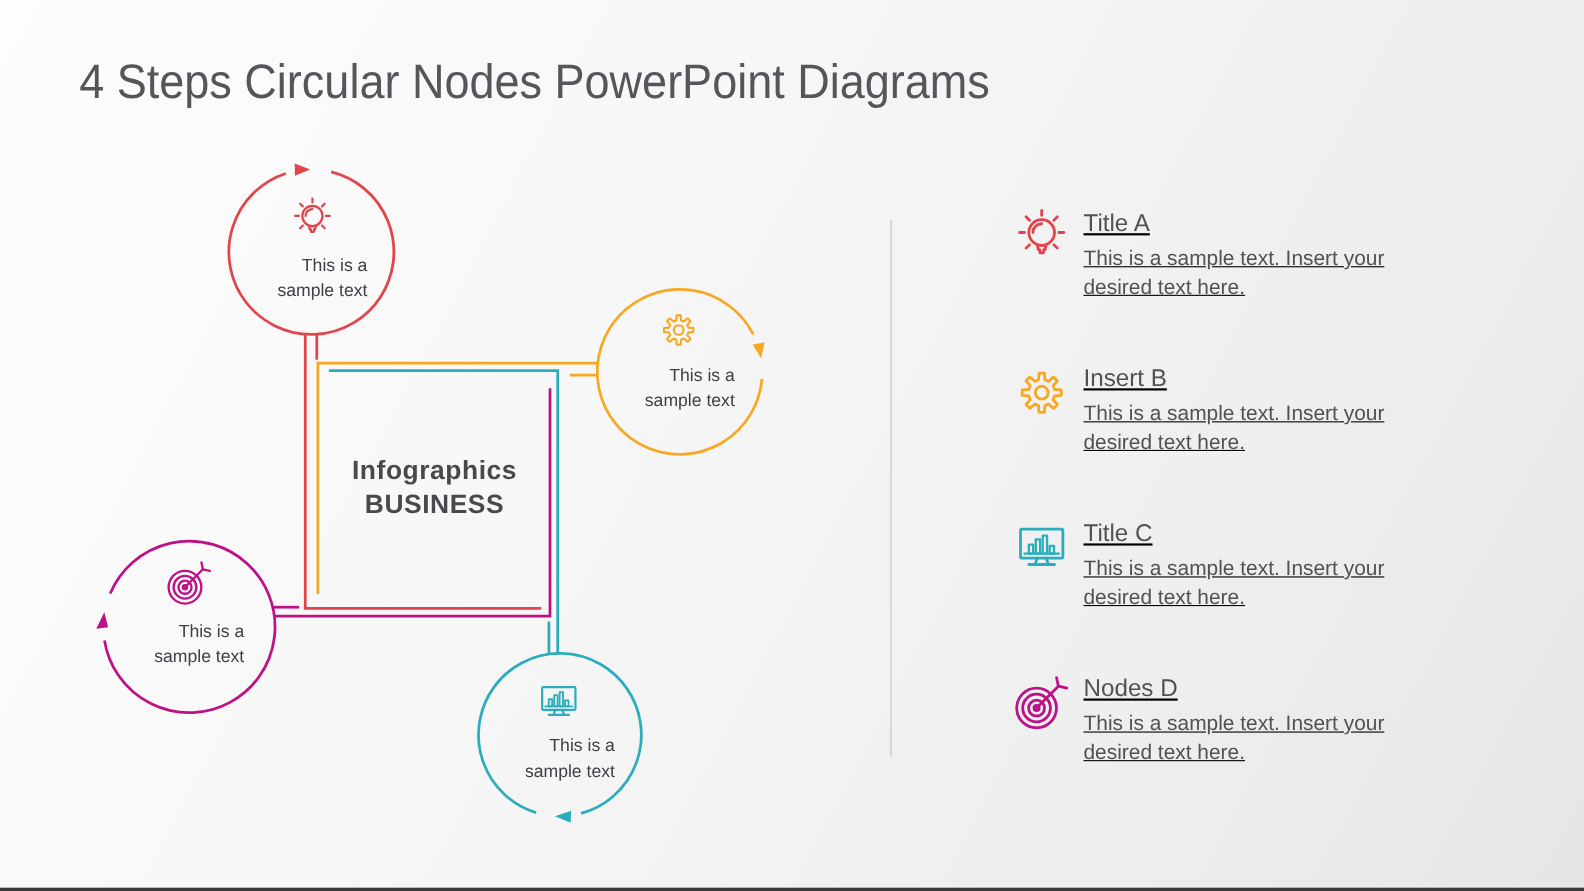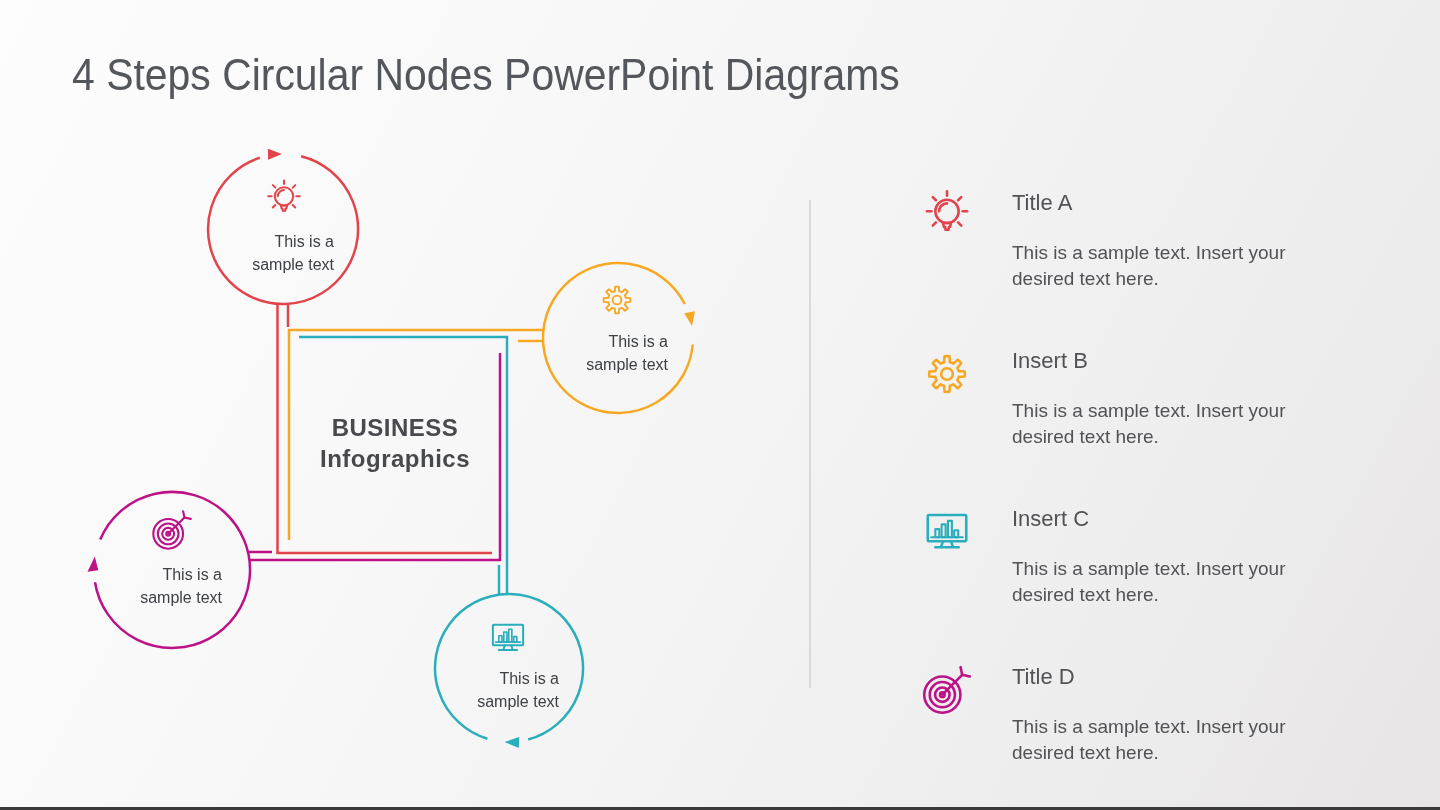--- a/index.html
+++ b/index.html
@@ -30,24 +30,24 @@
     position:absolute;width:100px;text-align:right;
     font-size:16px;line-height:23px;color:#3d4045;
   }
   .center-label{
     position:absolute;left:289px;top:412px;width:212px;text-align:center;
     font-size:24px;font-weight:bold;line-height:31px;color:#48494d;letter-spacing:.5px;
   }
   
   .divider{position:absolute;left:809px;top:200px;width:2px;height:488px;background:var(--divider,#d9d9d9);}
   .legend{position:absolute;left:919px;top:188px;width:400px;}
-  .legend-row{display:flex;gap:37px;margin-bottom:55px;}
+  .legend-row{display:flex;gap:10px;margin-bottom:55px;text-decoration:underline;}
   .legend-row svg.icon{position:static;flex:0 0 56px;width:56px;height:56px;}
   .legend-title{font-size:22px;color:#515256;margin-top:2px;}
-  .legend-desc{font-size:19px;line-height:25.5px;color:var(--body-text,#515156);margin-top:24px;width:275px;}
+  .legend-desc{font-size:19px;line-height:25.5px;color:var(--body-text,#515156);margin-top:7px;width:275px;}
   
   .bottom-bar{position:absolute;left:0;bottom:0;width:1440px;height:3px;background:var(--bottom-bar,#3a3a3a);}
   .defs-hidden{position:absolute;width:0;height:0;overflow:hidden;}
 </style>
 </head>
 <body>
 
 <svg class="defs-hidden" aria-hidden="true">
   <symbol id="icon-lightbulb" viewBox="0 0 48 48">
     <circle cx="24" cy="20" r="10"></circle>
@@ -132,22 +132,22 @@
 <svg class="icon ic-d" style="left:149px;top:507px;width:46px;height:46px">
     <use href="#icon-target"></use>
   </svg>
 
 <div class="node-label" style="left:234px;top:230px">This is a sample text</div>
 <div class="node-label" style="left:568px;top:330px">This is a sample text</div>
 <div class="node-label" style="left:459px;top:667px">This is a sample text</div>
 <div class="node-label" style="left:122px;top:563px">This is a sample text</div>
 
 <div class="center-label">
+  <div>Infographics</div>
   <div>BUSINESS</div>
-  <div>Infographics</div>
 </div>
 
 <div class="divider"></div>
 
 <div class="legend">
   <div class="legend-row">
     <svg class="icon ic-a">
         <use href="#icon-lightbulb"></use>
       </svg>
     <div>
@@ -162,28 +162,28 @@
     <div>
       <div class="legend-title">Insert B</div>
       <div class="legend-desc">This is a sample text. Insert your desired text here.</div>
     </div>
   </div>
   <div class="legend-row">
     <svg class="icon ic-c">
         <use href="#icon-monitor"></use>
       </svg>
     <div>
-      <div class="legend-title">Insert C</div>
+      <div class="legend-title">Title C</div>
       <div class="legend-desc">This is a sample text. Insert your desired text here.</div>
     </div>
   </div>
   <div class="legend-row">
     <svg class="icon ic-d">
         <use href="#icon-target"></use>
       </svg>
     <div>
-      <div class="legend-title">Title D</div>
+      <div class="legend-title">Nodes D</div>
       <div class="legend-desc">This is a sample text. Insert your desired text here.</div>
     </div>
   </div>
 </div>
 
 <div class="bottom-bar"></div>
 
 </body></html>

